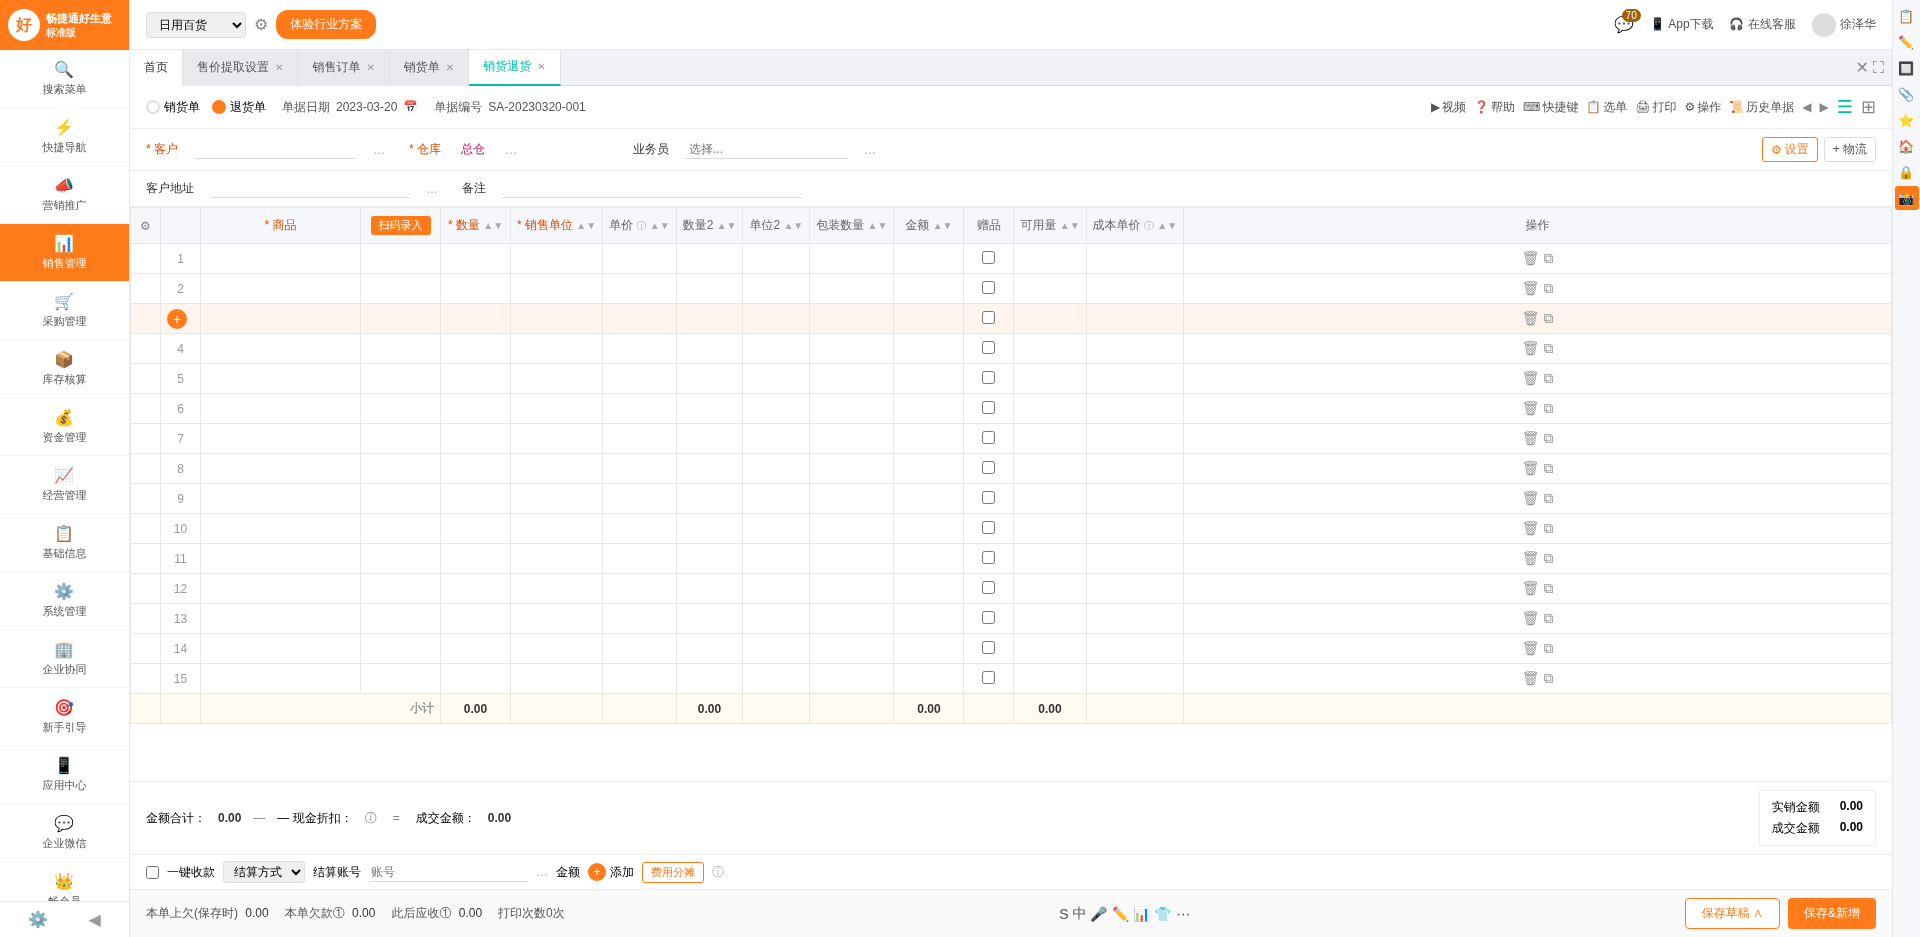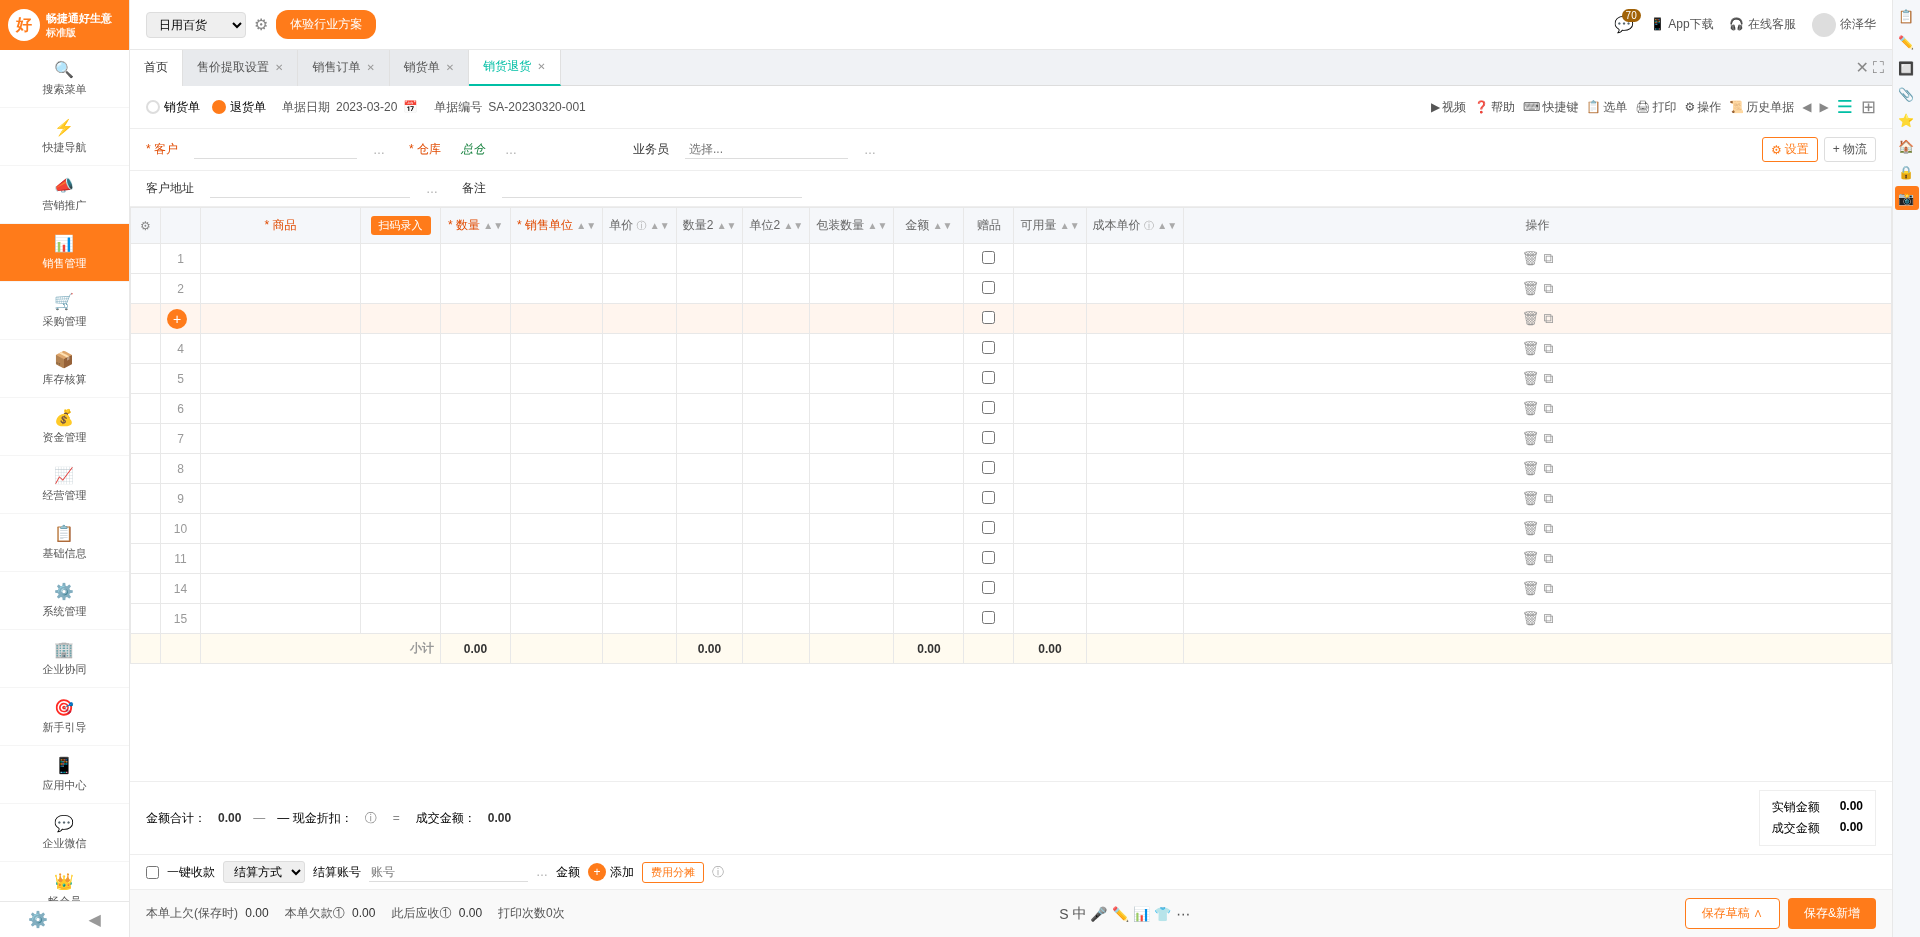--- a/index.html
+++ b/index.html
@@ -285,21 +285,21 @@
     </div>
 
     <div class="info-row">
       <div class="info-field">
         <span class="info-field-label">* 客户</span>
         <input class="info-input" type="text" style="min-width: 140px;">
         <span style="color:#aaa;cursor:pointer;">…</span>
       </div>
       <div class="info-field">
         <span class="info-field-label">* 仓库</span>
-        <span style="color:#15803d;padding:0 4px;font-style:italic;">总仓</span>
+        <span style="color:#be185d;padding:0 4px;">总仓</span>
         <span style="color:#aaa;cursor:pointer;">…</span>
       </div>
       <div class="info-field">
         <span class="info-field-label optional">业务员</span>
         <input class="info-input" type="text" placeholder="选择..." style="min-width: 80px; color: rgb(170, 170, 170);">
         <span style="color:#aaa;cursor:pointer;">…</span>
       </div>
       <div style="margin-left:auto;display:flex;gap:6px;">
         <button class="info-action-btn orange">
           <span>⚙</span>
@@ -530,20 +530,54 @@
               <td></td>
               <td></td>
               <td></td>
               <td><input type="checkbox" style=""></td>
               <td></td>
               <td></td>
               <td><span class="action-icon">🗑</span><span class="action-icon">⧉</span></td>
             </tr>
             <tr>
               <td></td>
+              <td class="col-num">12</td>
+              <td></td>
+              <td></td>
+              <td></td>
+              <td></td>
+              <td></td>
+              <td></td>
+              <td></td>
+              <td></td>
+              <td></td>
+              <td><input type="checkbox" style=""></td>
+              <td></td>
+              <td></td>
+              <td><span class="action-icon">🗑</span><span class="action-icon">⧉</span></td>
+            </tr>
+            <tr>
+              <td></td>
+              <td class="col-num">13</td>
+              <td></td>
+              <td></td>
+              <td></td>
+              <td></td>
+              <td></td>
+              <td></td>
+              <td></td>
+              <td></td>
+              <td></td>
+              <td><input type="checkbox" style=""></td>
+              <td></td>
+              <td></td>
+              <td><span class="action-icon">🗑</span><span class="action-icon">⧉</span></td>
+            </tr>
+            <tr>
+              <td></td>
               <td class="col-num">14</td>
               <td></td>
               <td></td>
               <td></td>
               <td></td>
               <td></td>
               <td></td>
               <td></td>
               <td></td>
               <td></td>

